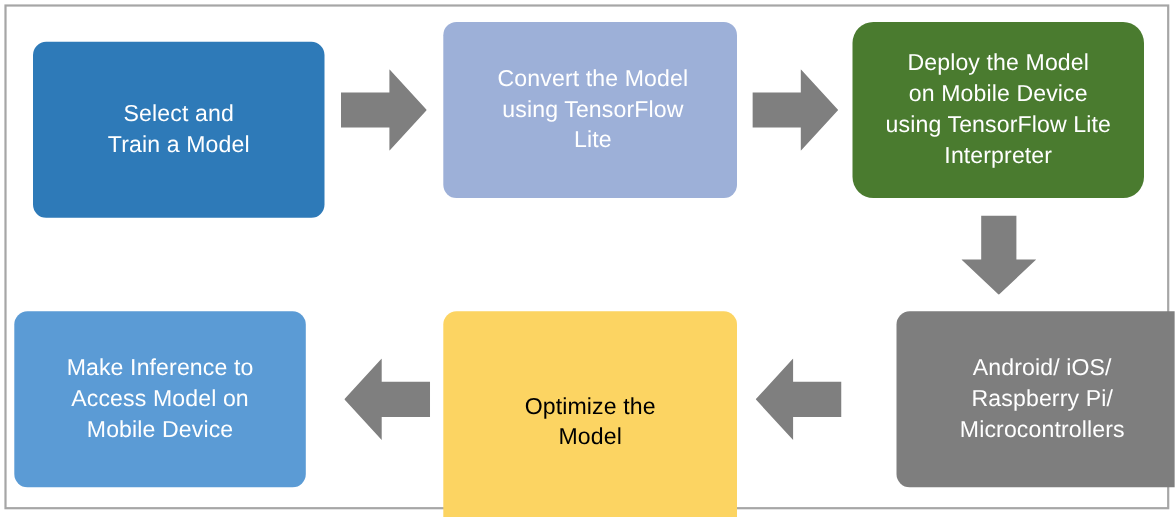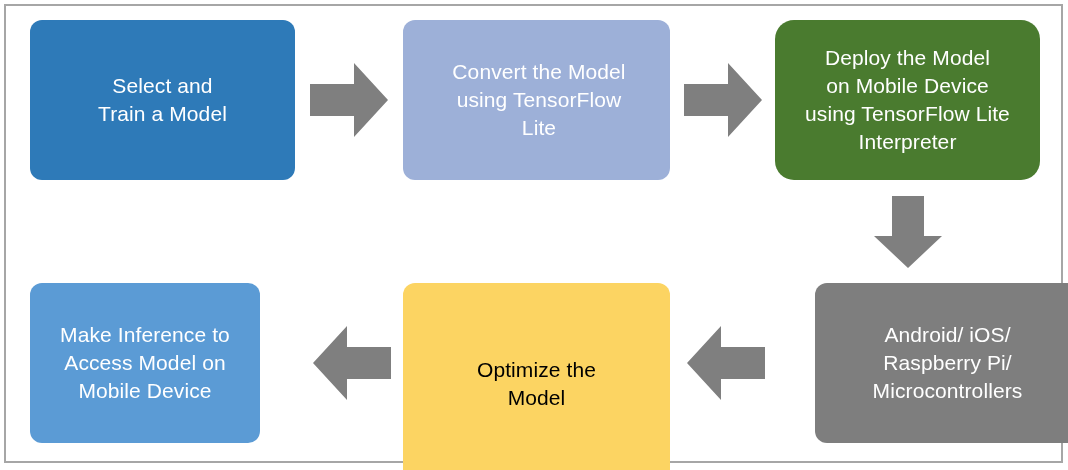--- a/index.html
+++ b/index.html
@@ -47,42 +47,42 @@
     padding: 4px 10px;
     white-space: pre-line;
   }
 
   
   .node-select-train   { left: 30px;  top: 20px;  width: 265px; height: 160px; }
   .node-convert        { left: 403px; top: 20px;  width: 267px; height: 160px; }
   .node-deploy         { left: 775px; top: 20px;  width: 265px; height: 160px; }
   .node-platforms      { left: 775px; top: 283px; width: 265px; height: 160px; }
   .node-optimize       { left: 403px; top: 283px; width: 267px; height: 202px; }
-  .node-inference      { left: 30px;  top: 283px; width: 230px; height: 160px; }
+  .node-inference      { left: 13px;  top: 283px; width: 265px; height: 160px; }
 
   
   .arrow {
     position: absolute;
   }
   .arrow svg { display: block; }
 
   .arrow-r1 { left: 310px; top: 63px;  width: 78px; height: 74px; }
   .arrow-r2 { left: 684px; top: 63px;  width: 78px; height: 74px; }
   .arrow-down1 { left: 874px; top: 196px; width: 68px; height: 72px; }
   .arrow-l1 { left: 687px; top: 326px; width: 78px; height: 74px; }
   .arrow-l2 { left: 313px; top: 326px; width: 78px; height: 74px; }
 </style>
 </head>
 <body>
 
 <div class="diagram-frame">
 
   <div class="frame-border"></div>
 
-  <div class="node node-select-train" style="background:#2e7ab8;color:#ffffff;">Select and
+  <div class="node node-select-train" style="background:#2e7ab8;color:#ffffff;margin-top:18px;">Select and
 Train a Model</div>
 
   <div class="arrow arrow-r1">
     <svg viewBox="0 0 78 74" width="78" height="74" aria-hidden="true">
       <polygon points="0,21 44,21 44,0 78,37 44,74 44,53 0,53" fill="#7f7f7f"></polygon>
     </svg>
   </div>
 
   <div class="node node-convert" style="background:#9db0d8;color:#ffffff;padding-left:15px;">Convert the Model
 using TensorFlow

